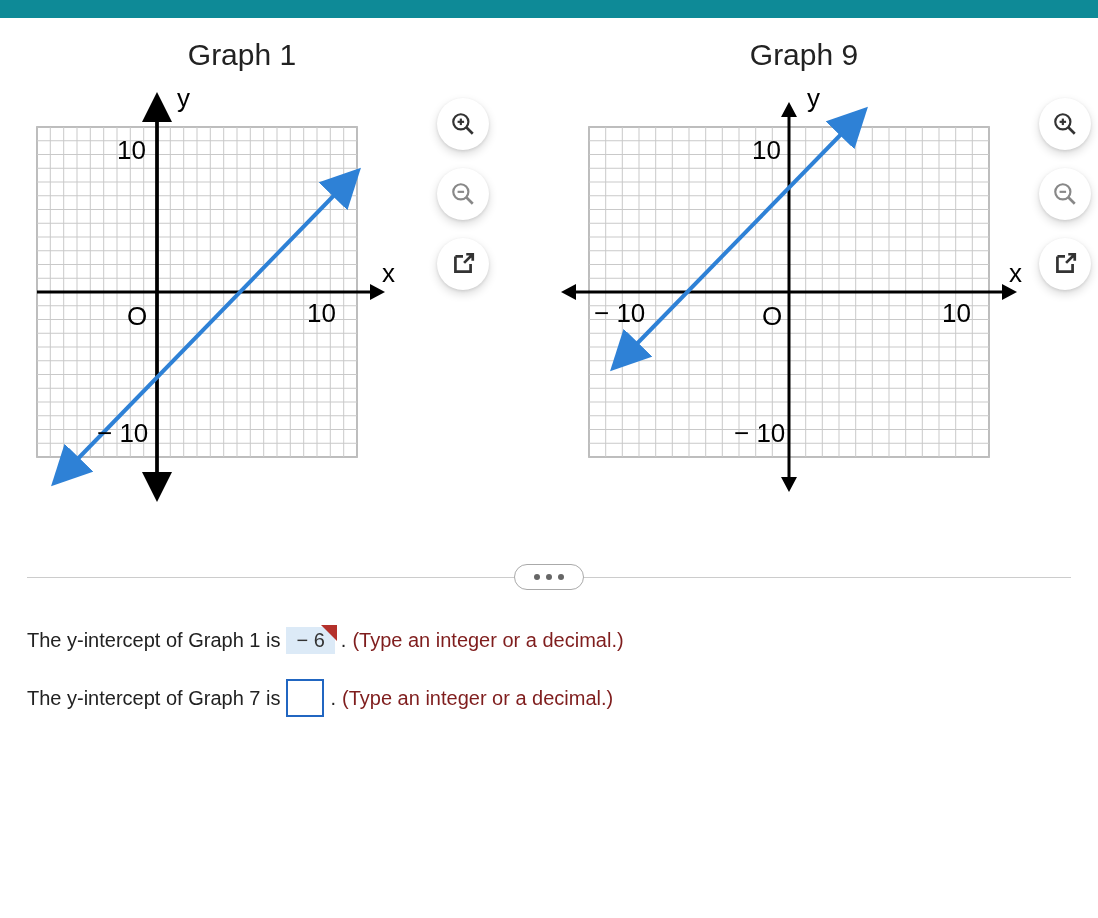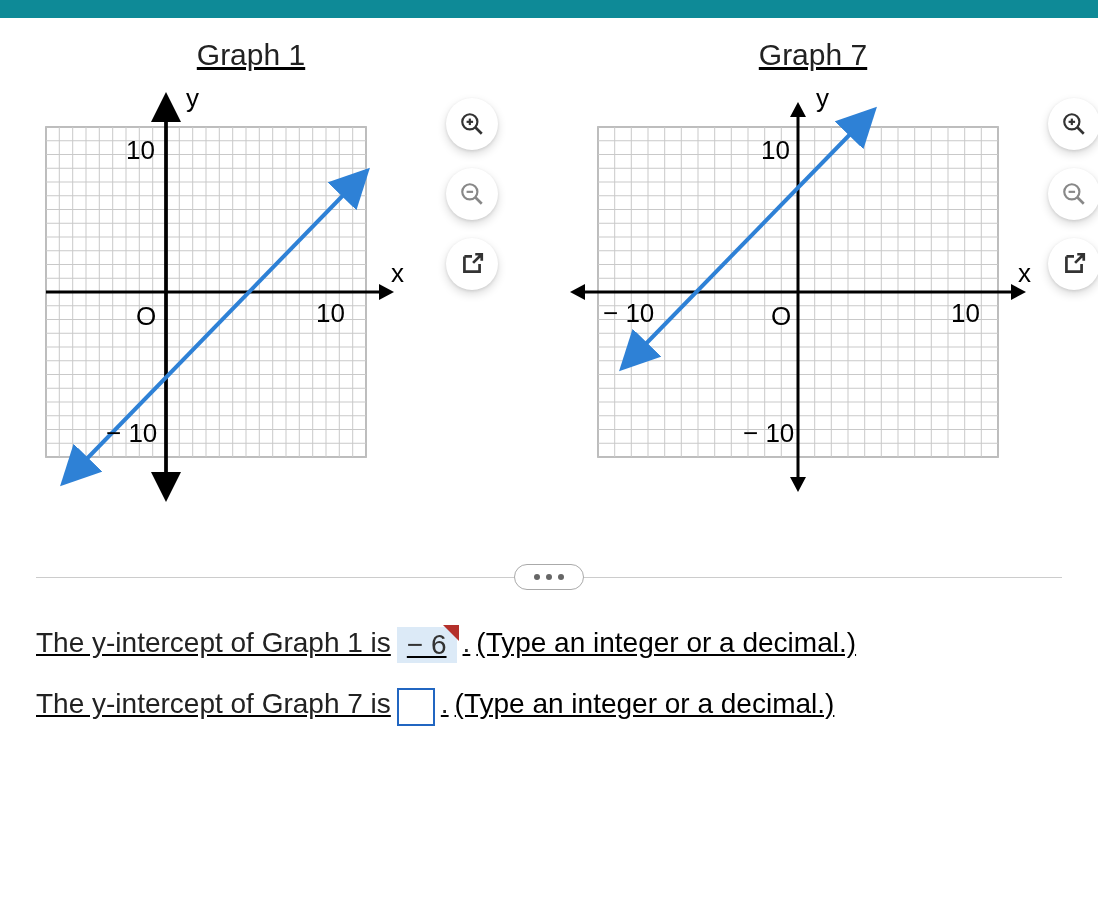--- a/index.html
+++ b/index.html
@@ -7,22 +7,21 @@
       margin: 0;
       font-family: Arial, Helvetica, sans-serif;
       background: #fff;
       width: 1098px;
     }
     .top-bar {
       height: 18px;
       background: #0e8a97;
     }
     .content {
-      padding: 20px 36px;
-      text-decoration: underline;
+      padding: 20px 27px;
     }
     .graphs-row {
       display: flex;
       align-items: flex-start;
       gap: 60px;
       margin-bottom: 40px;
     }
     .graph-block {
       display: flex;
       flex-direction: column;
@@ -83,28 +82,29 @@
       gap: 6px;
       cursor: pointer;
     }
     .divider-pill span {
       width: 6px;
       height: 6px;
       background: #666;
       border-radius: 50%;
     }
     .answer-row {
-      font-size: 28px;
+      font-size: 20px;
       color: #222;
       margin: 25px 0;
       display: flex;
+      align-items: center;
       flex-wrap: nowrap;
     }
     .hint {
-      color: #000000;
+      color: #7f1d1d;
       margin-left: 6px;
     }
     .filled-answer {
       background: #dceaf7;
       padding: 2px 10px;
       margin: 0 6px;
       position: relative;
       color: #333;
       display: inline-block;
     }
@@ -255,21 +255,21 @@
         <button class="ctrl-btn">
           <svg viewBox="0 0 24 24">
               <path d="M5 5 h7 M5 5 v14 h14 v-7 M13 11 L21 3 M15 3 h6 v6" fill="none" stroke="#333" stroke-width="2.5"></path>
             </svg>
         </button>
       </div>
     </div>
 
     <div class="graph-unit">
       <div class="graph-block">
-        <div class="graph-title">Graph 7</div>
+        <div class="graph-title">Graph 9</div>
         <svg width="480" height="450" viewBox="0 0 480 450">
           <defs>
             <marker id="arrBlue2" markerWidth="10" markerHeight="10" refX="5" refY="5" orient="auto">
               <path d="M0,0 L10,5 L0,10 Z" fill="#2e81d6"></path>
             </marker>
             <marker id="arrBlue2r" markerWidth="10" markerHeight="10" refX="5" refY="5" orient="auto">
               <path d="M10,0 L0,5 L10,10 Z" fill="#2e81d6"></path>
             </marker>
           </defs>
           <rect x="40" y="50" width="400" height="330" fill="none" stroke="#999" stroke-width="1.5"></rect>

